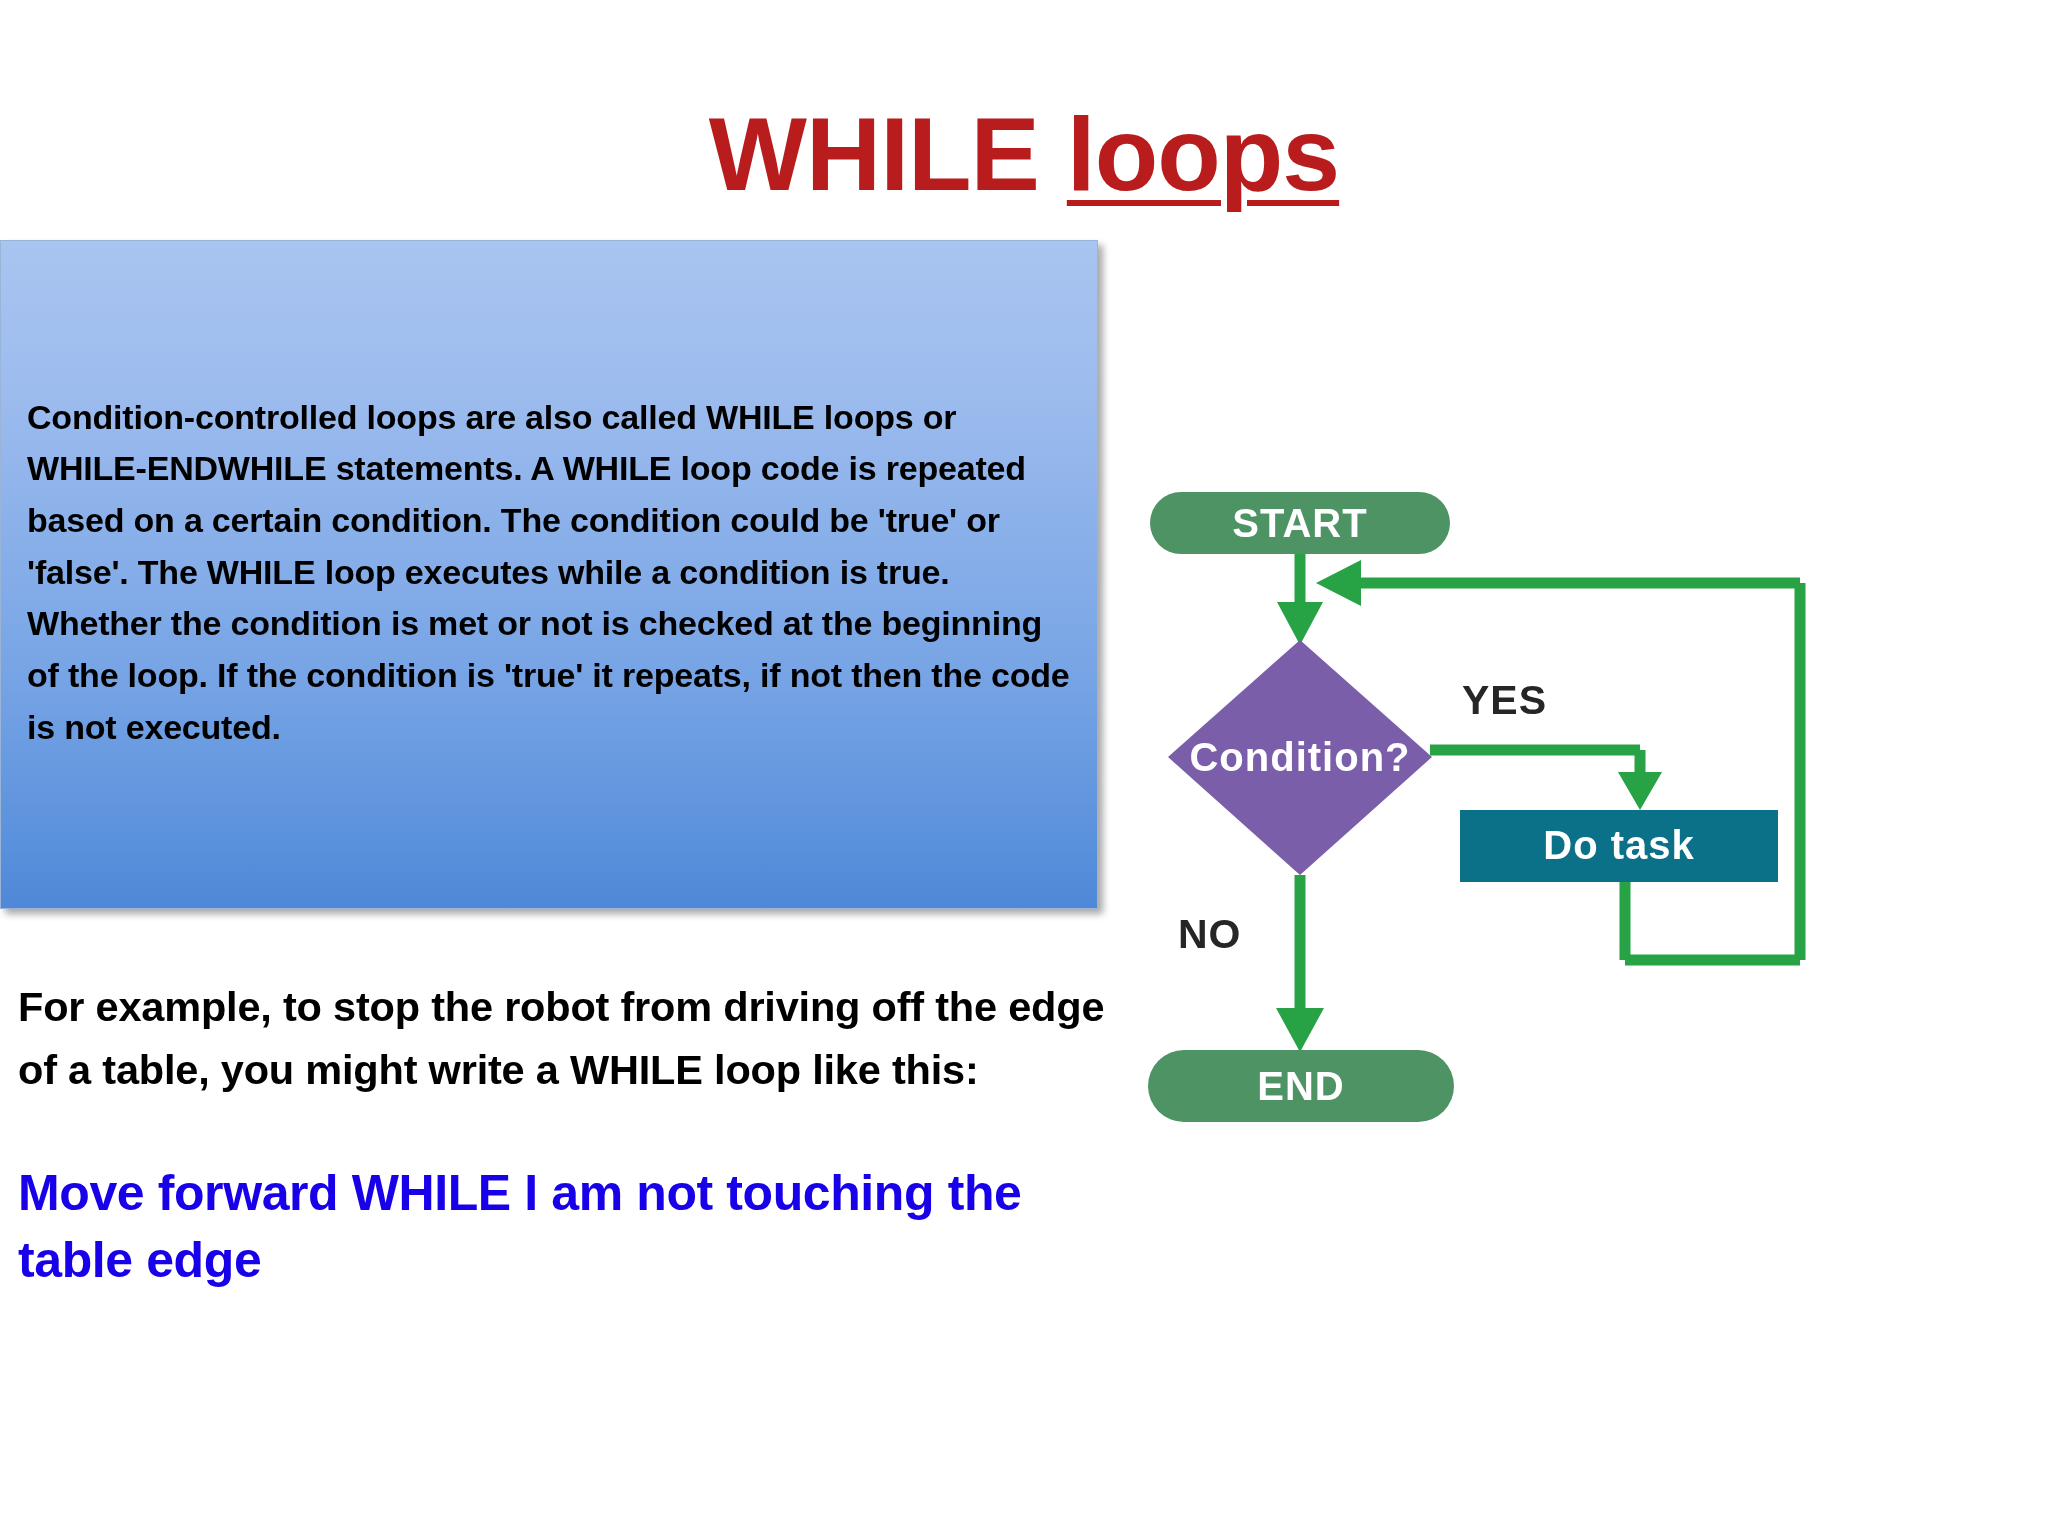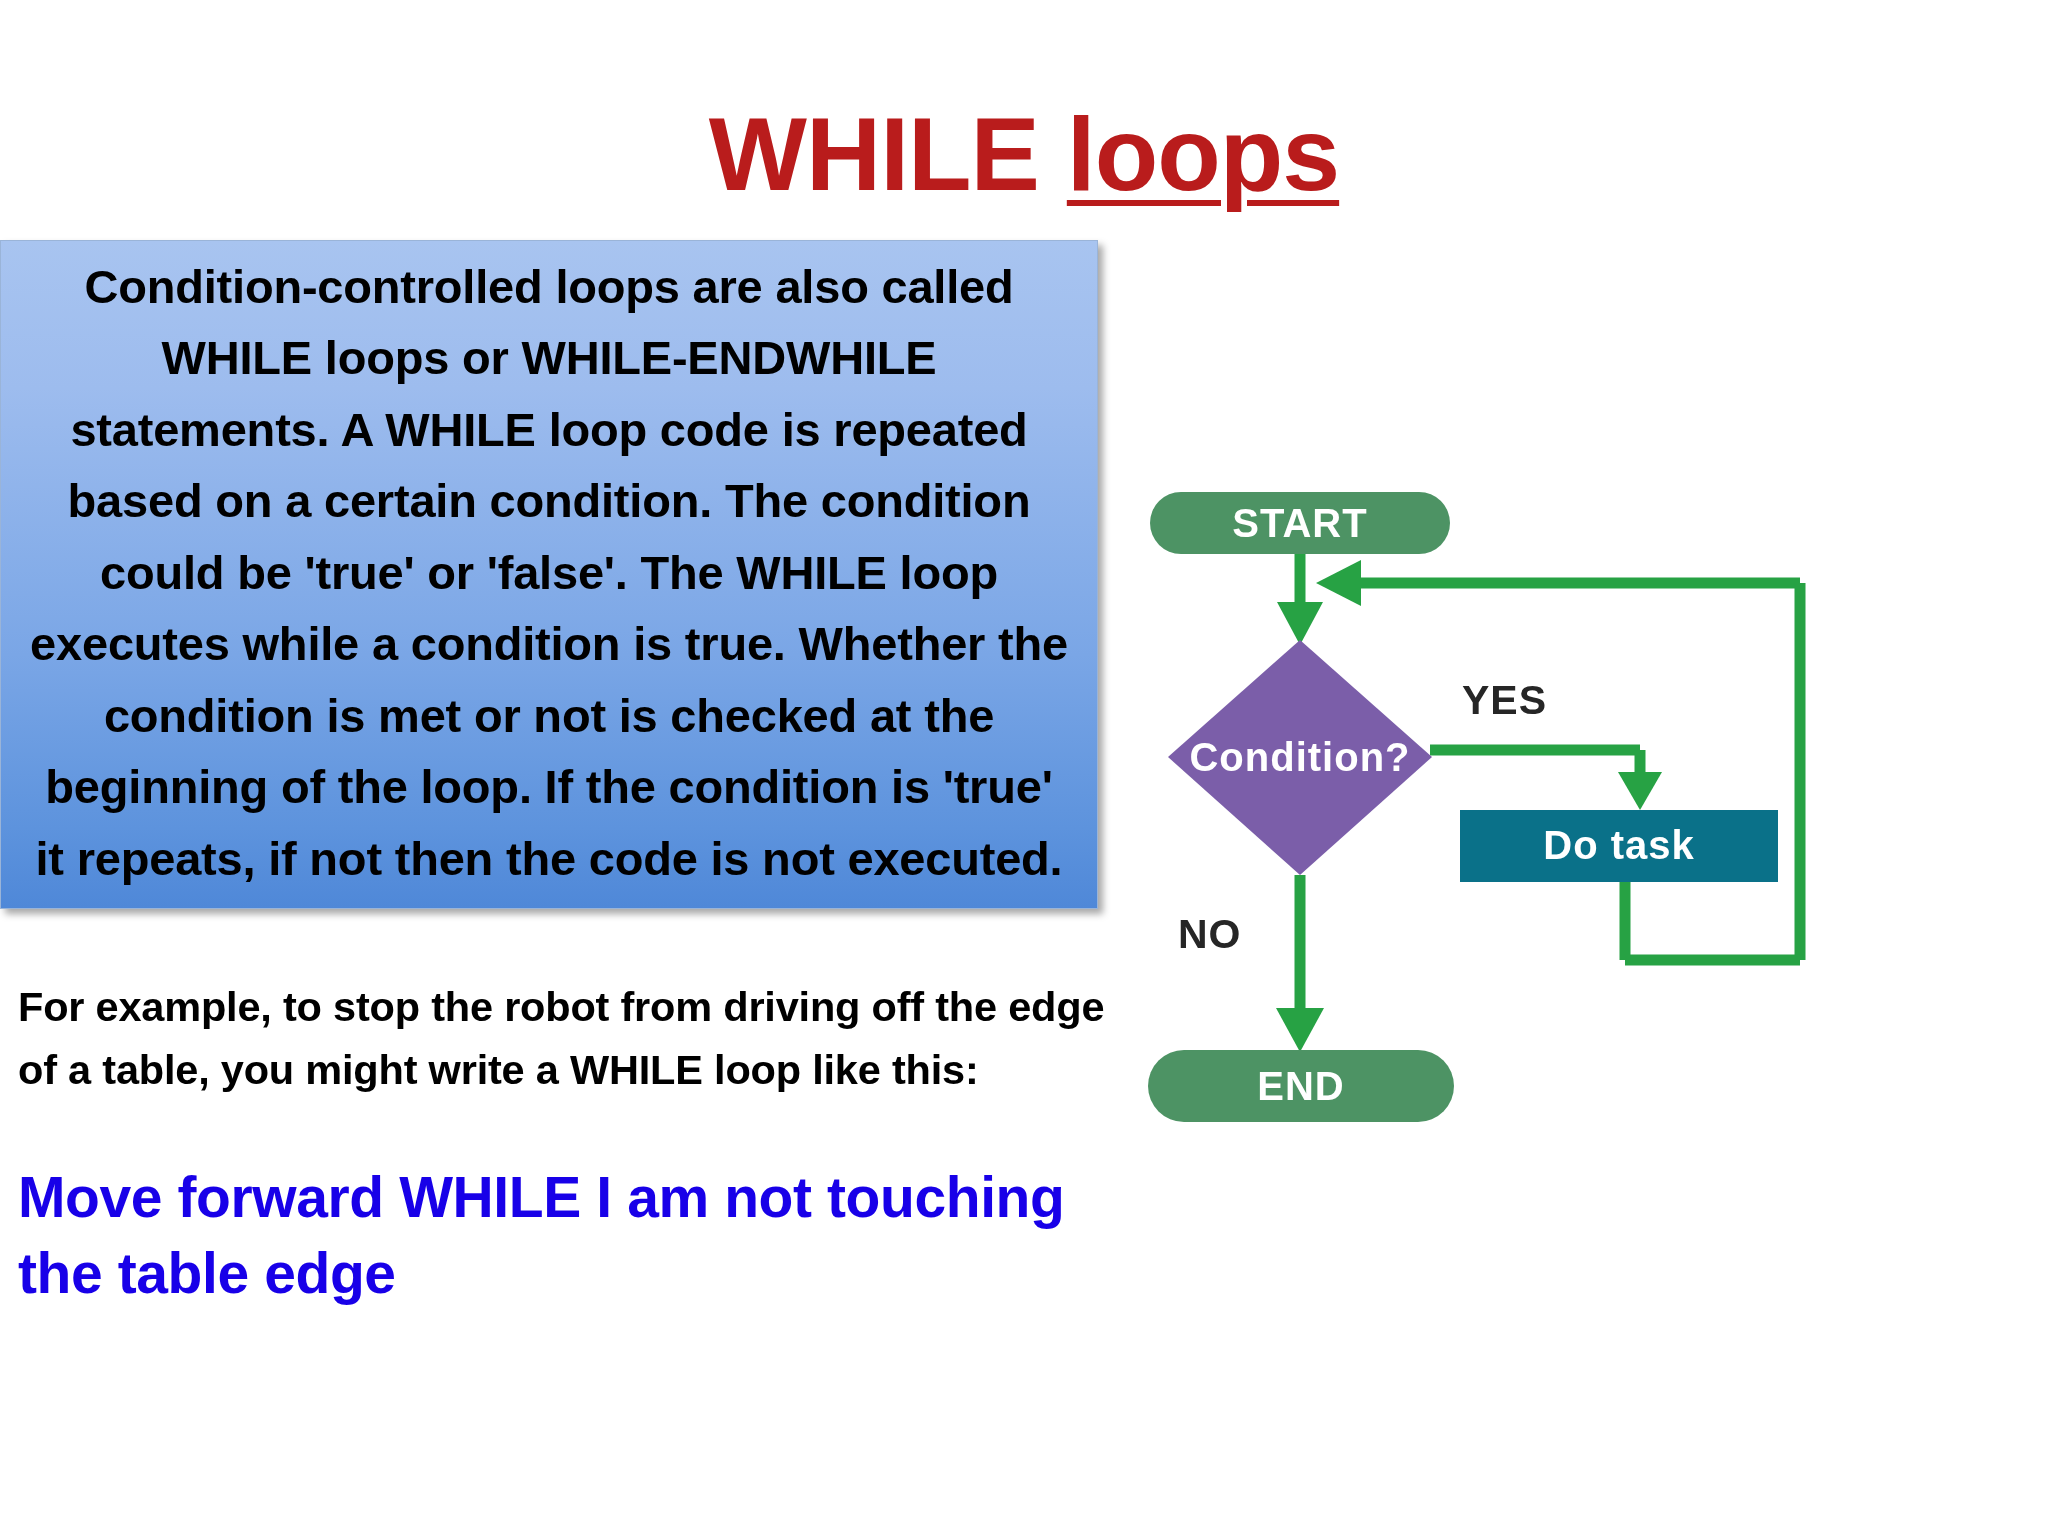--- a/index.html
+++ b/index.html
@@ -49,24 +49,24 @@
     border: 1px solid #9ab4d8;
     box-shadow: 5px 5px 7px rgba(0,0,0,0.34);
     display: flex;
     align-items: center;
     justify-content: center;
     padding: 10px 26px 14px 26px;
   }
   #intro-box-text {
     font-family: "Liberation Sans", sans-serif;
     font-weight: bold;
-    font-size: 47px;
+    font-size: 34px;
     line-height: 1.52;
     color: #000000;
-    text-align: center;
+    text-align: left;
     letter-spacing: -0.2px;
   }
 
   
   #example-text {
     position: absolute;
     left: 18px;
     top: 975px;
     width: 1105px;
     font-family: "Liberation Sans", sans-serif;
@@ -76,21 +76,21 @@
     color: #000000;
     letter-spacing: -0.2px;
   }
   #example-statement {
     position: absolute;
     left: 18px;
     top: 1160px;
     width: 1110px;
     font-family: "Liberation Sans", sans-serif;
     font-weight: bold;
-    font-size: 57px;
+    font-size: 50px;
     line-height: 1.33;
     color: #1800e8;
     letter-spacing: -0.4px;
   }
 
   
   #flowchart {
     position: absolute;
     left: 1140px;
     top: 480px;

